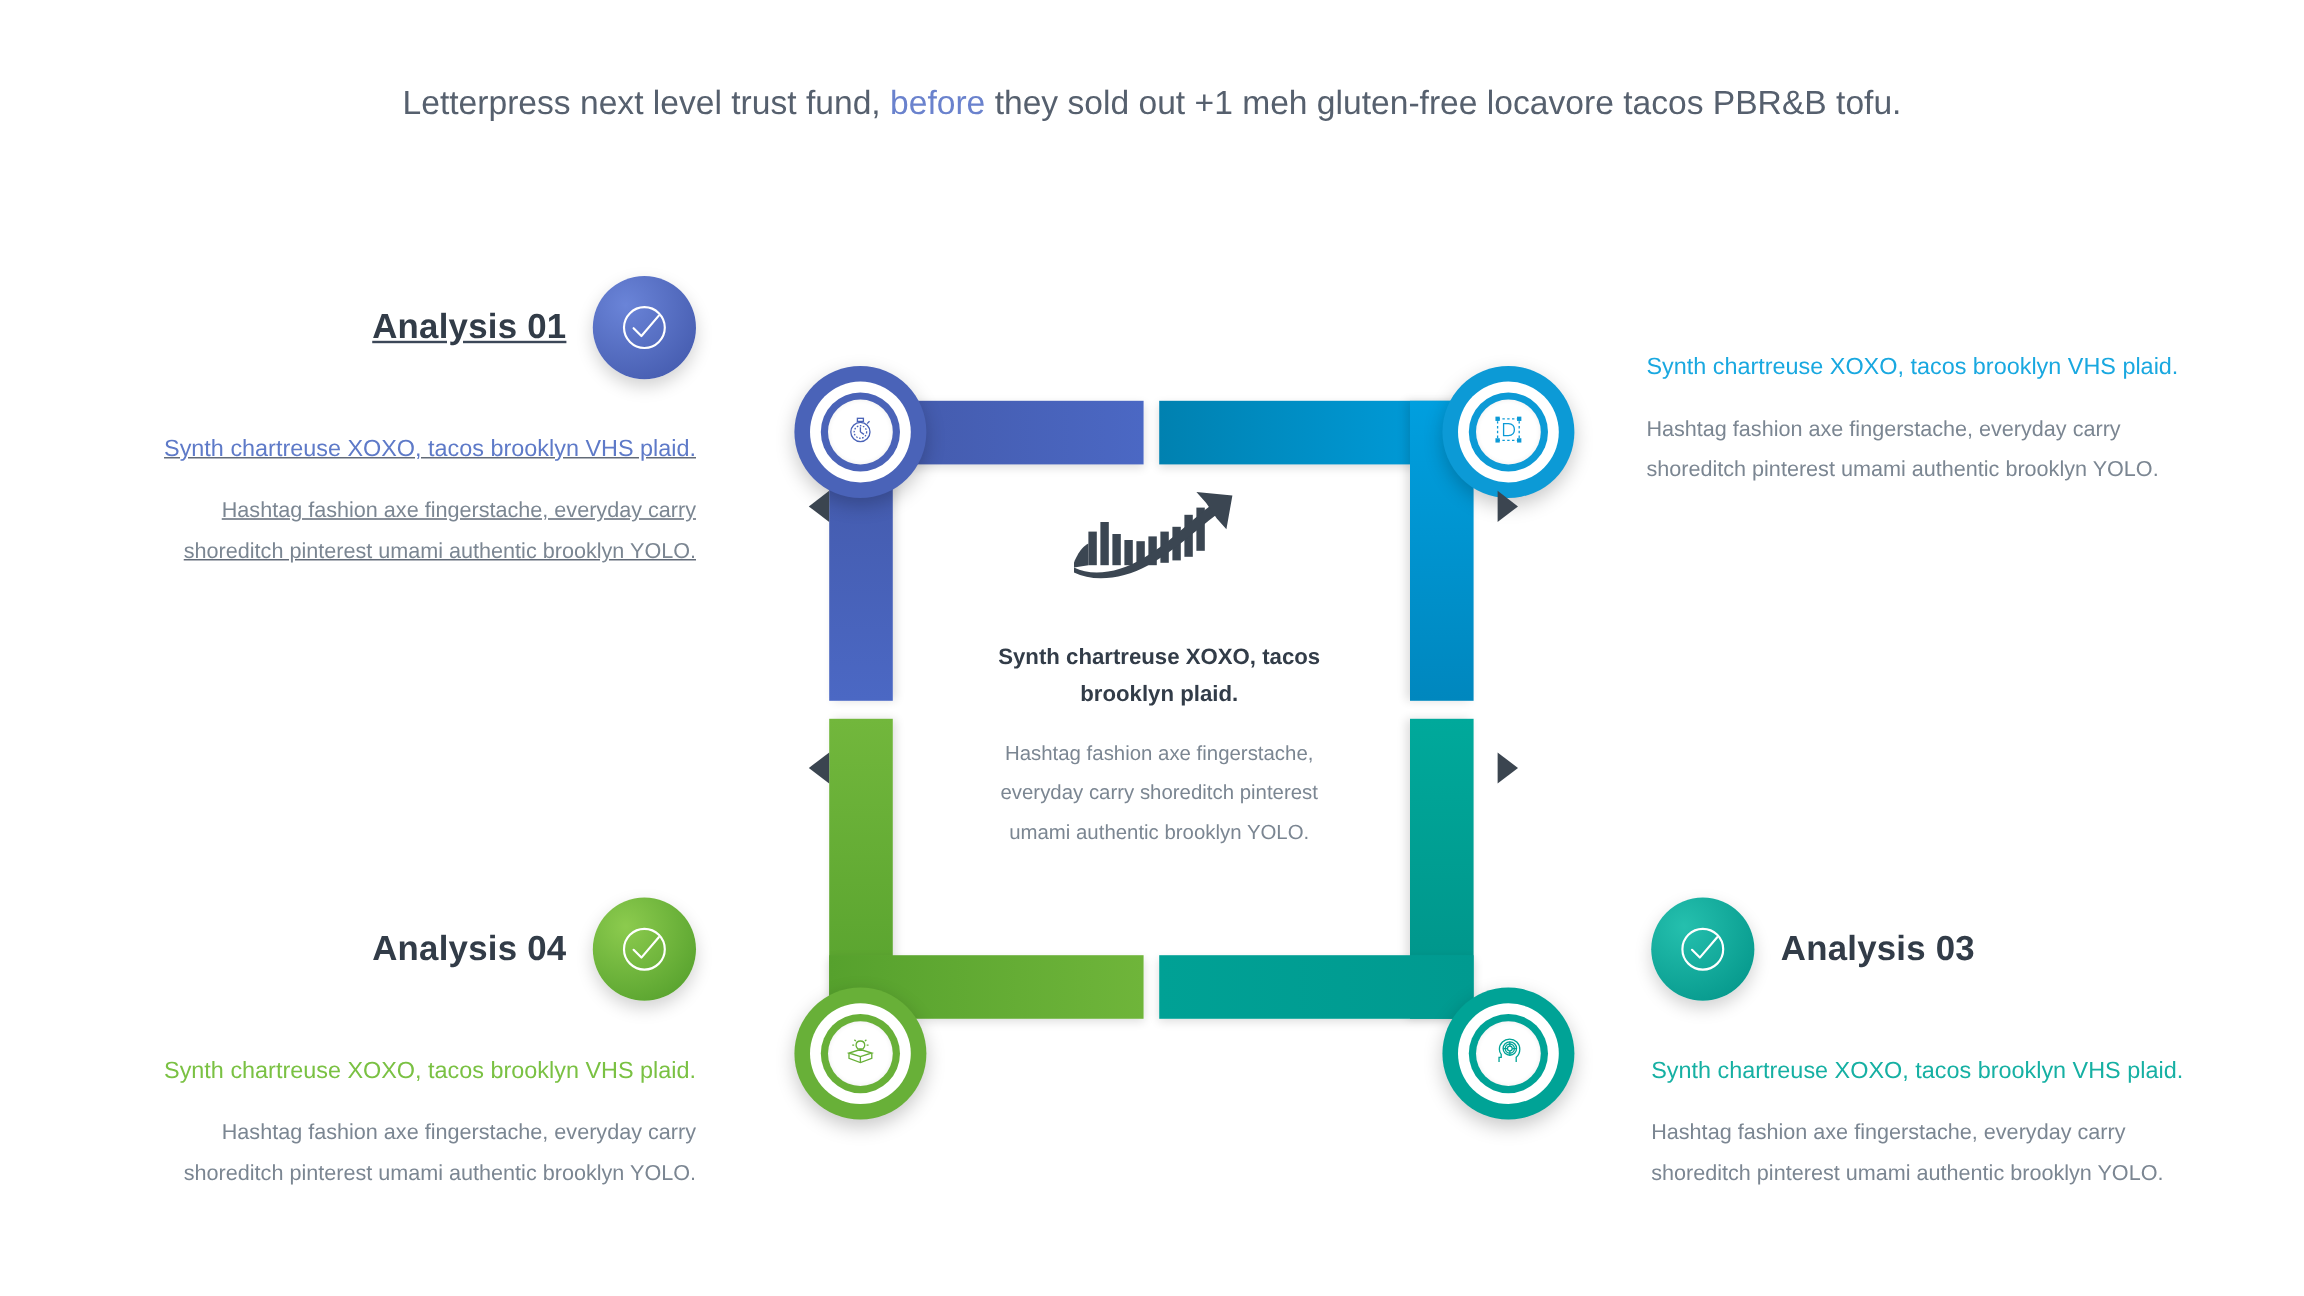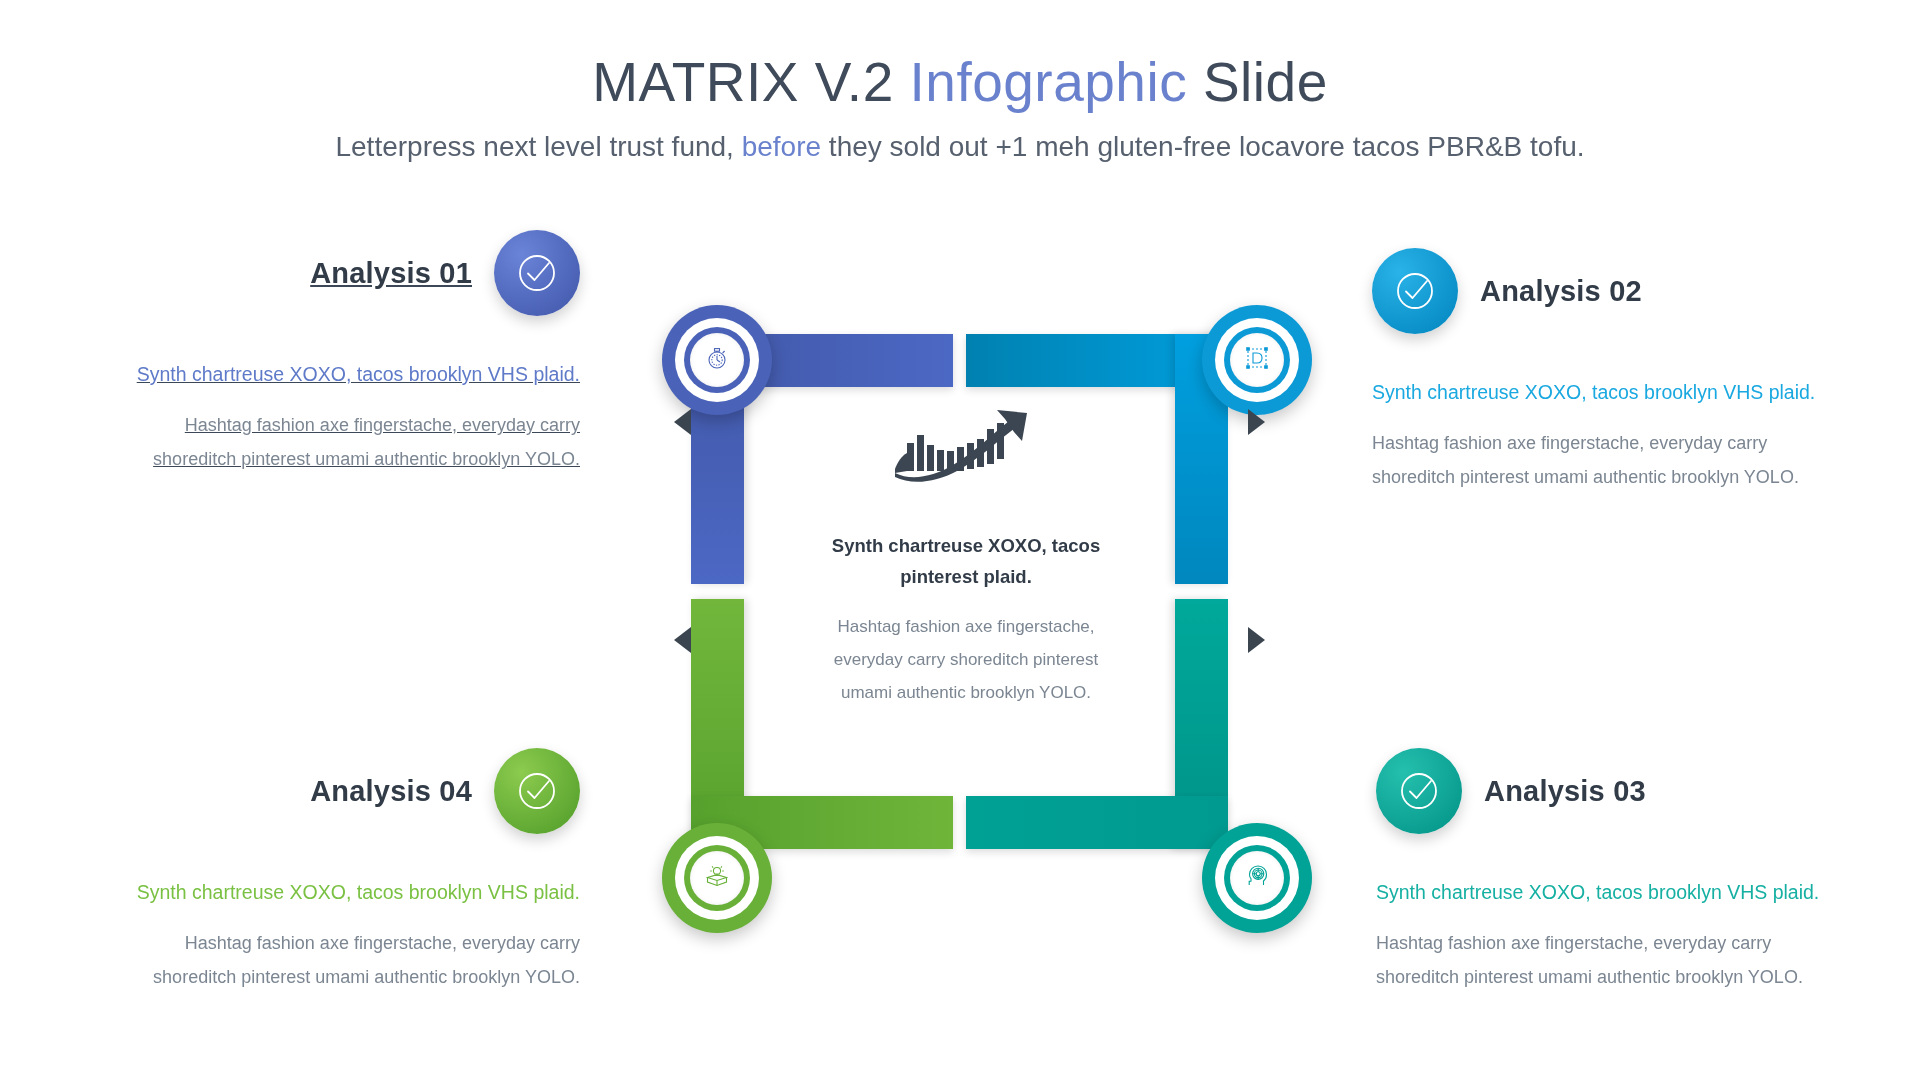--- a/index.html
+++ b/index.html
@@ -231,23 +231,20 @@
     color: #7b8692;
     max-width: 290px;
     margin-left: auto;
     margin-right: auto;
   }
 </style>
 </head>
 <body>
 
 <div class="header">
-  <div class="title">
-    <span>MATRIX V.2 </span><span class="accent">Infographic</span><span> Slide</span>
-  </div>
   <div class="subtitle">
     <span>Letterpress next level trust fund, </span><span class="accent">before</span><span> they sold out +1 meh gluten-free locavore tacos PBR&amp;B tofu.</span>
   </div>
 </div>
 
 <div class="analysis left" id="analysis-01">
   <div class="head">
     <div class="ana-title">Analysis 01</div>
     <div class="badge" style="background:radial-gradient(circle at 32% 28%, #6a84d8 0%, #3f55a8 100%);">
       <span>
@@ -256,31 +253,20 @@
           <path d="M16 25.5 L22.5 32 L37 15" stroke="#ffffff" stroke-width="1.8" fill="none" stroke-linecap="round" stroke-linejoin="round"></path>
         </svg>
       </span>
     </div>
   </div>
   <div class="ana-lead" style="color:#5e7ac8;">Synth chartreuse XOXO, tacos brooklyn VHS plaid.</div>
   <div class="ana-body">Hashtag fashion axe fingerstache, everyday carry shoreditch pinterest umami authentic brooklyn YOLO.</div>
 </div>
 
 <div class="analysis right" id="analysis-02">
-  <div class="head">
-    <div class="badge" style="background:radial-gradient(circle at 32% 28%, #29b3e8 0%, #0083bd 100%);">
-      <span>
-        <svg width="50" height="50" viewBox="0 0 50 50" fill="none">
-          <circle cx="25" cy="25" r="17" stroke="#ffffff" stroke-width="1.8" fill="none"></circle>
-          <path d="M16 25.5 L22.5 32 L37 15" stroke="#ffffff" stroke-width="1.8" fill="none" stroke-linecap="round" stroke-linejoin="round"></path>
-        </svg>
-      </span>
-    </div>
-    <div class="ana-title">Analysis 02</div>
-  </div>
   <div class="ana-lead" style="color:#19a8e0;">Synth chartreuse XOXO, tacos brooklyn VHS plaid.</div>
   <div class="ana-body">Hashtag fashion axe fingerstache, everyday carry shoreditch pinterest umami authentic brooklyn YOLO.</div>
 </div>
 
 <div class="analysis left" id="analysis-04">
   <div class="head">
     <div class="ana-title">Analysis 04</div>
     <div class="badge" style="background:radial-gradient(circle at 32% 28%, #8ccb4e 0%, #4e9b28 100%);">
       <span>
         <svg width="50" height="50" viewBox="0 0 50 50" fill="none">
@@ -413,16 +399,16 @@
         <rect x="56" y="44" width="7" height="20"></rect>
         <rect x="66" y="40" width="7" height="24"></rect>
         <rect x="76" y="36" width="7" height="26"></rect>
         <rect x="86" y="32" width="7" height="28"></rect>
         <rect x="96" y="22" width="7" height="35"></rect>
         <rect x="106" y="16" width="7" height="36"></rect>
         <path d="M4 66 C20 74 42 70 62 58 C84 45 100 28 118 14 L124 21 C104 36 88 52 66 64 C44 76 20 78 4 70 Z"></path>
         <path d="M106 3 L136 6 L131 34 L123 25 L114 12 Z"></path>
       </svg>
     </div>
-    <div class="center-title">Synth chartreuse XOXO, tacos pinterest plaid.</div>
+    <div class="center-title">Synth chartreuse XOXO, tacos brooklyn plaid.</div>
     <div class="center-body">Hashtag fashion axe fingerstache, everyday carry shoreditch pinterest umami authentic brooklyn YOLO.</div>
   </div>
 </div>
 
 </body></html>

